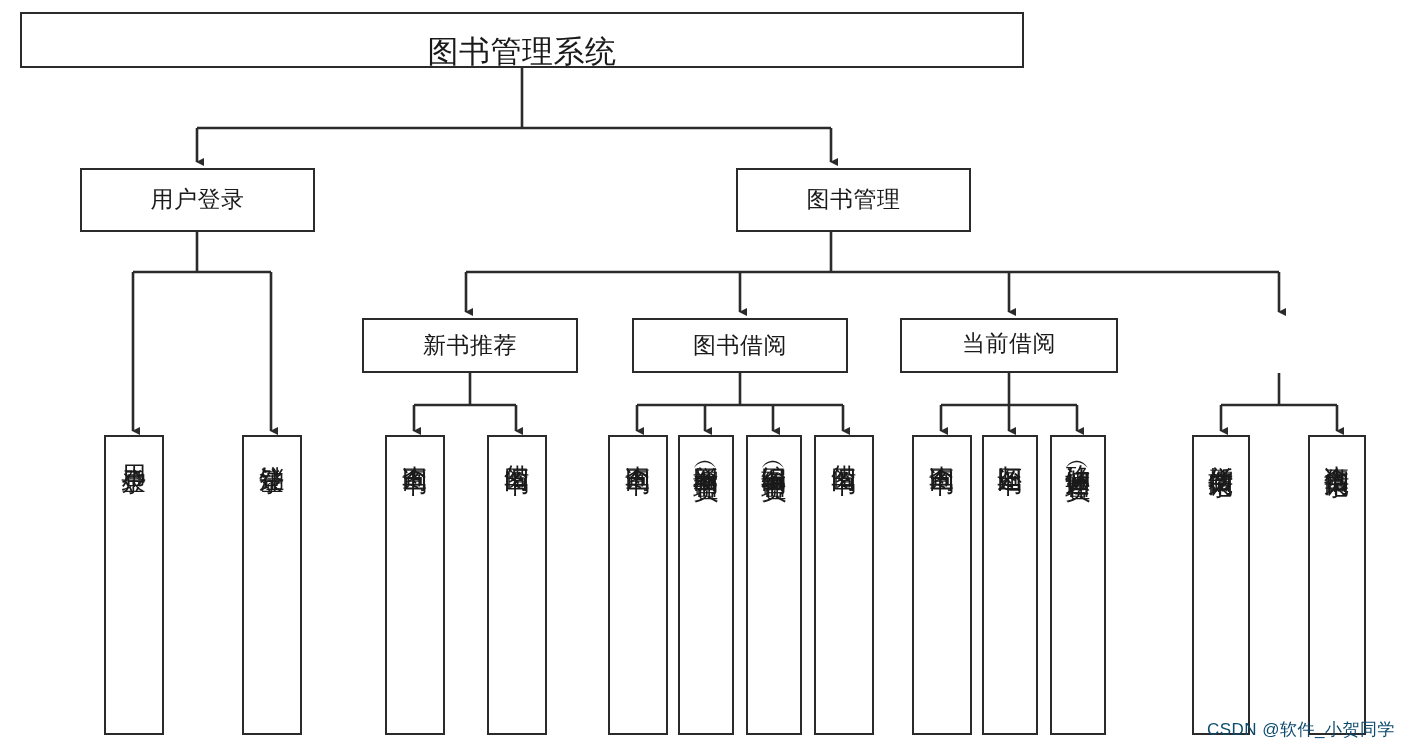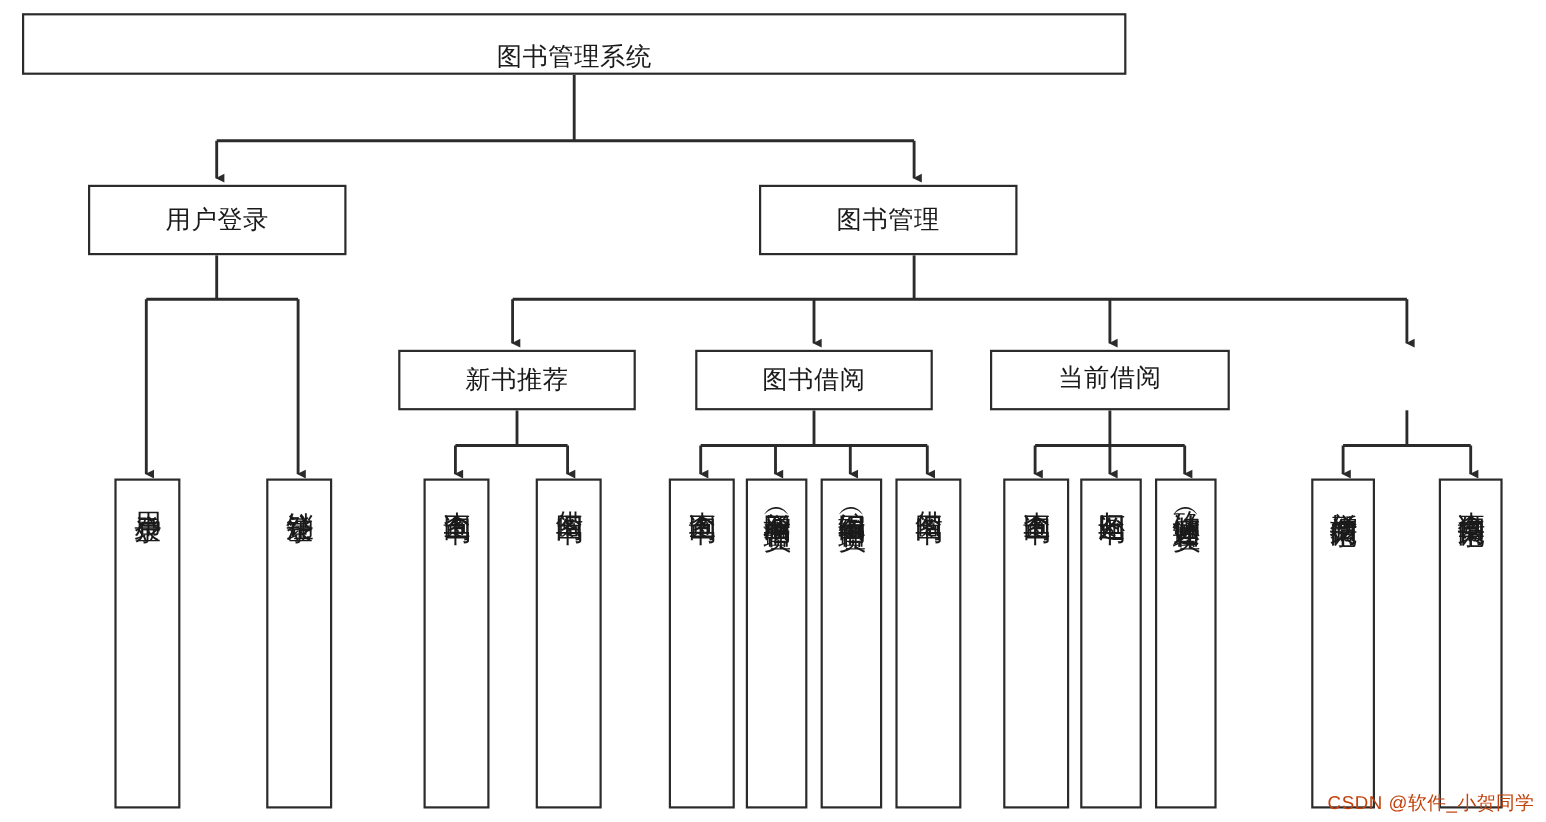--- a/index.html
+++ b/index.html
@@ -41,21 +41,21 @@
     text-align: center;
     line-height: 1.18;
     letter-spacing: 0.5px;
   }
   
   .node.h .node-label {
     font-size: 23px;
     writing-mode: horizontal-tb;
   }
   .node.root .node-label {
-    font-size: 23px;
+    font-size: 31px;
     margin-top: 24px;
   }
   
   .node.v {
     align-items: flex-start;
     justify-content: center;
     padding-top: 8px;
   }
   .node.v .node-label {
     writing-mode: vertical-rl;
@@ -63,21 +63,21 @@
     font-size: 25px;
     line-height: 1.05;
     letter-spacing: 2px;
     white-space: nowrap;
   }
   .watermark {
     position: absolute;
     right: 10px;
     bottom: 6px;
     font-size: 17px;
-    color: #c2410c;
+    color: #0c4a6e;
     letter-spacing: 0.5px;
     white-space: nowrap;
     user-select: none;
   }
 </style>
 </head>
 <body>
 
 <div id="diagram-root">
 
@@ -133,21 +133,21 @@
     </g>
   </svg>
 
   <div class="node h root" style="left:20px; top:12px; width:1004px; height:56px;">
     <span class="node-label">图书管理系统</span>
   </div>
 
   <div class="node h" style="left:80px; top:168px; width:235px; height:64px;">
     <span class="node-label">用户登录</span>
   </div>
-  <div class="node h" style="left:690px; top:168px; width:235px; height:64px;">
+  <div class="node h" style="left:736px; top:168px; width:235px; height:64px;">
     <span class="node-label">图书管理</span>
   </div>
 
   <div class="node h" style="left:632px; top:318px; width:216px; height:55px;">
     <span class="node-label">图书借阅</span>
   </div>
   <div class="node h" style="left:362px; top:318px; width:216px; height:55px;">
     <span class="node-label">新书推荐</span>
   </div>
   <div class="node h" style="left:900px; top:318px; width:218px; height:55px;font-family:Liberation Mono, monospace;">

